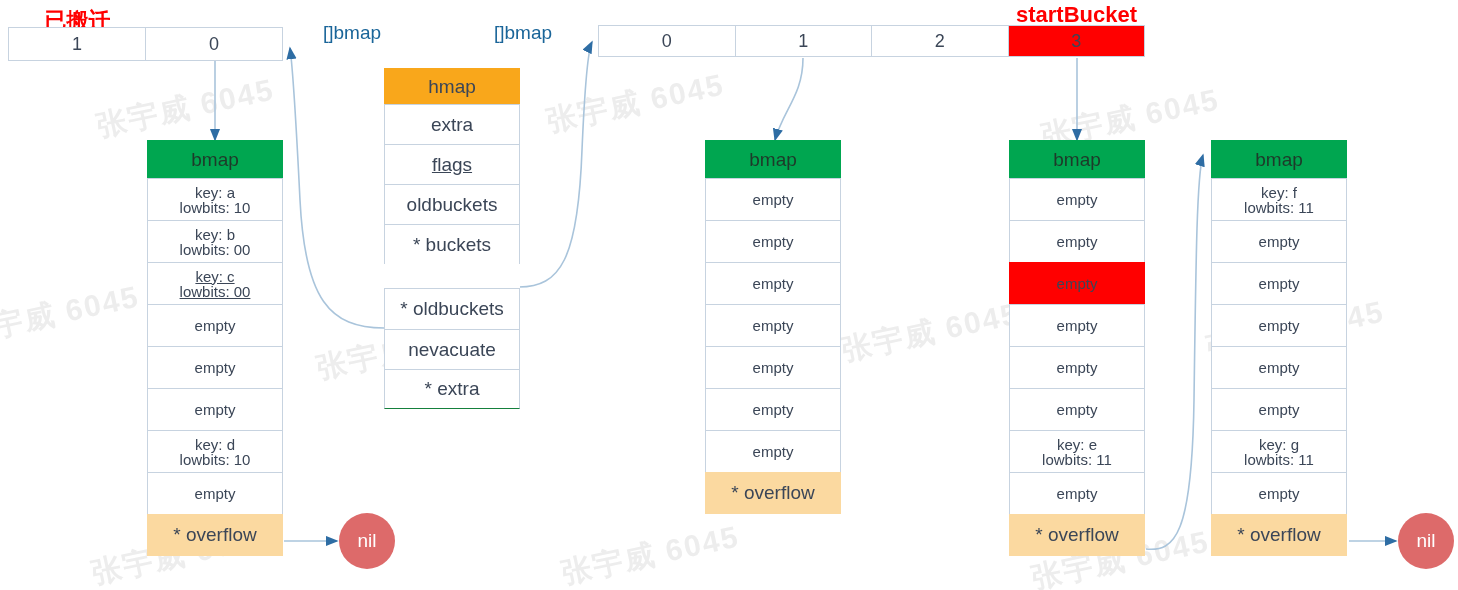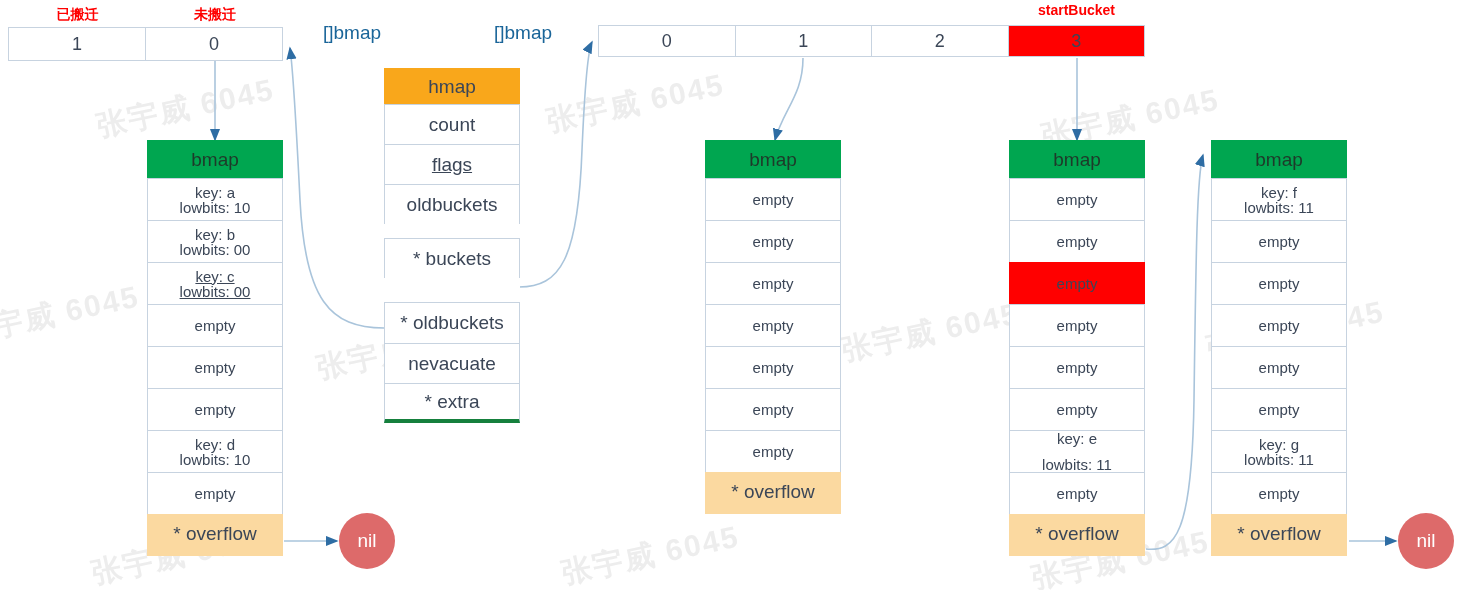--- a/index.html
+++ b/index.html
@@ -60,21 +60,21 @@
   .cellrow .cell:last-child { border-right: none; }
   .cellrow .cell.red {
     background: #ff0000;
   }
 
   
   .redcap {
     position: absolute;
     color: #ff0000;
     font-weight: bold;
-    font-size: 14px;
+    font-size: 22px;
     text-align: center;
     white-space: nowrap;
   }
 
   
   .bluecap {
     position: absolute;
     color: #1a6599;
     font-size: 19px;
     white-space: nowrap;
@@ -92,21 +92,21 @@
     border-bottom: none;
     text-align: center;
     font-size: 15px;
     color: #3b4657;
     display: flex;
     flex-direction: column;
     align-items: center;
     justify-content: center;
     background: #fff;
   }
-  .struct .srow:last-child { border-bottom: 4px solid #15803d; }
+  .struct .srow:last-child { border-bottom: 1px solid #15803d; }
   .struct .srow .l1, .struct .srow .l2 { display: block; line-height: 15px; }
 
   .struct .srow.head-hmap {
     background: #f9a71b;
     color: #3b4657;
     font-size: 19px;
     border-color: #f9a71b;
   }
   .struct .srow.head-bmap {
     background: #00a650;
@@ -176,45 +176,44 @@
 
       <path d="M284,541 L337,541" marker-end="url(#ah)"></path>
 
       <path d="M1146,549 C1175,552 1192,535 1194,400 C1196,250 1197,175 1203,155" marker-end="url(#ah)"></path>
 
       <path d="M1349,541 L1396,541" marker-end="url(#ah)"></path>
     </g>
   </svg>
 
   <div class="redcap" style="left:8px; width:139px; top:6px;">已搬迁</div>
-  <div class="redcap" style="left:147px; width:136px; top:6px;">未搬迁</div>
 
   <div class="cellrow" style="left:8px; top:27px; width:275px; height:34px;">
     <div class="cell" style="line-height:32px;">1</div>
     <div class="cell" style="line-height:32px;">0</div>
   </div>
 
   <div class="bluecap" style="left:323px; top:22px;">[]bmap</div>
   <div class="bluecap" style="left:494px; top:22px;">[]bmap</div>
 
   <div class="redcap" style="left:1008px; width:137px; top:2px;">startBucket</div>
 
   <div class="cellrow" style="left:598px; top:25px; width:547px; height:32px;">
     <div class="cell" style="line-height:30px;">0</div>
     <div class="cell" style="line-height:30px;">1</div>
     <div class="cell" style="line-height:30px;">2</div>
     <div class="cell red" style="line-height:30px;">3</div>
   </div>
 
   <div class="struct" style="left:384px; top:68px; width:136px;">
     <div class="srow head-hmap" style="height:36px;">hmap</div>
-    <div class="srow big" style="height:40px;">count</div>
+    <div class="srow big" style="height:40px;">extra</div>
     <div class="srow big" style="height:40px;text-decoration:underline;">flags</div>
     <div class="srow big" style="height:40px;">oldbuckets</div>
-    <div class="srow big" style="height:40px;margin-top:14px;">* buckets</div>
+    <div class="srow big" style="height:40px;">* buckets</div>
     <div class="srow big" style="height:41px;margin-top:24px;">* oldbuckets</div>
     <div class="srow big" style="height:40px;">nevacuate</div>
     <div class="srow big" style="height:40px;">* extra</div>
   </div>
 
   <div class="struct" style="left:147px; top:140px; width:136px;">
     <div class="srow head-bmap" style="height:38px;">bmap</div>
     <div class="srow" style="height:42px;">
       <span class="l1">key: a</span>
       <span class="l2">lowbits: 10</span>
@@ -285,21 +284,21 @@
     </div>
     <div class="srow" style="height:42px;">
       <span class="l1">empty</span>
     </div>
     <div class="srow" style="height:42px;">
       <span class="l1">empty</span>
     </div>
     <div class="srow" style="height:42px;">
       <span class="l1">empty</span>
     </div>
-    <div class="srow" style="height:42px;justify-content:space-between;">
+    <div class="srow" style="height:42px;">
       <span class="l1">key: e</span>
       <span class="l2">lowbits: 11</span>
     </div>
     <div class="srow" style="height:42px;">
       <span class="l1">empty</span>
     </div>
     <div class="srow overflow" style="height:42px;">* overflow</div>
   </div>
 
   <div class="struct" style="left:1211px; top:140px; width:136px;">

